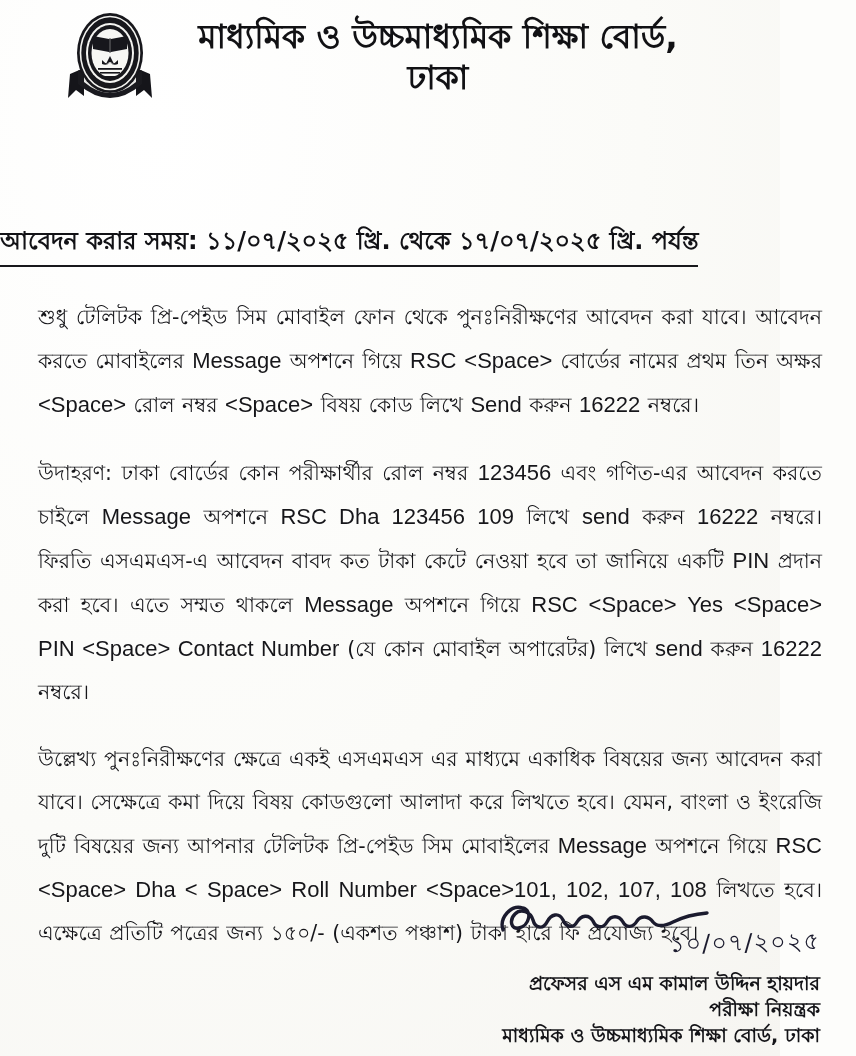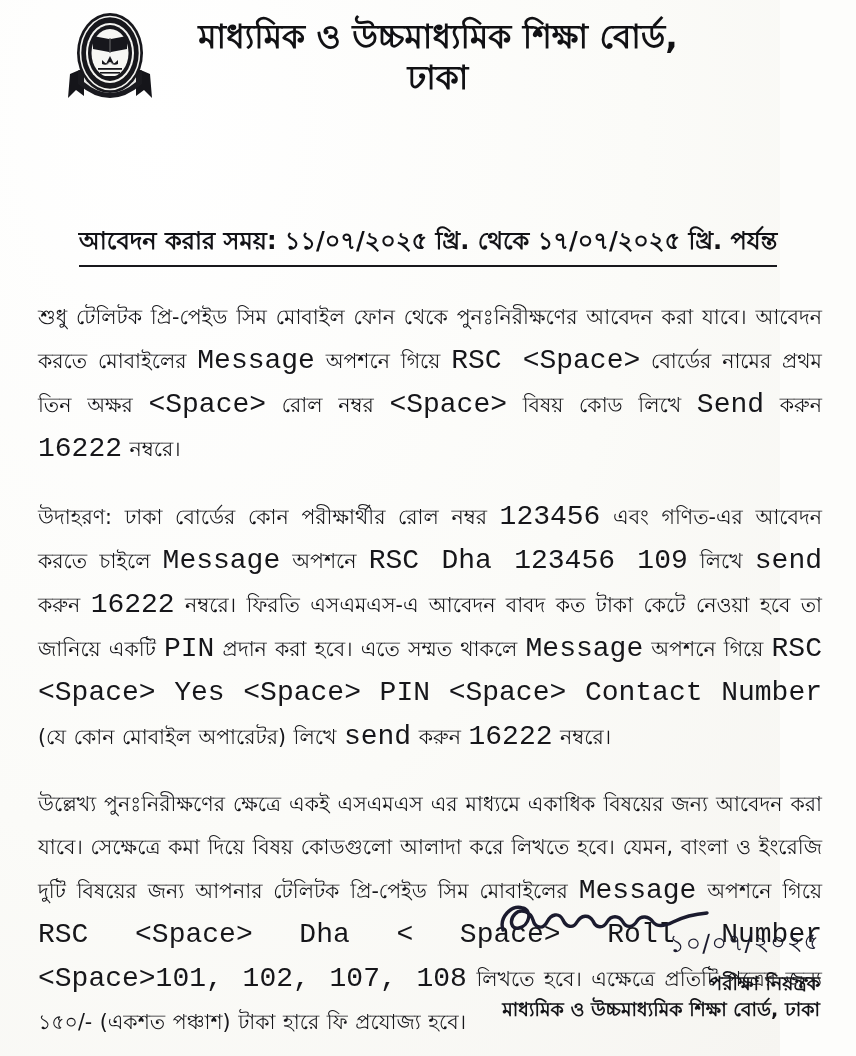--- a/index.html
+++ b/index.html
@@ -79,21 +79,21 @@
   .doc-title span, .doc-subtitle span {
     display: inline-block;
     border-bottom: 2px solid #18181c;
     padding-bottom: 3px;
   }
   .doc-subtitle {
     position: absolute;
     left: 0;
     top: 222px;
     width: 856px;
-    text-align: center;
+    text-align: left;
     font-size: 24px;
     font-weight: bold;
     color: #121216;
     font-family: "DejaVu Sans", "Liberation Sans", sans-serif;
   }
 
   
   .body-text {
     position: absolute;
     left: 38px;
@@ -104,22 +104,22 @@
     text-align: justify;
     text-align-last: left;
     font-size: 20.5px;
     line-height: 43px;
     margin: 0 0 24px 0;
     color: #16161a;
     font-family: "DejaVu Sans", "Liberation Sans", sans-serif;
     word-spacing: 1px;
   }
   .para .en {
-    font-family: Liberation Mono, monospace;
-    font-size: 28px;
+    font-family: Liberation Sans, sans-serif;
+    font-size: 22px;
   }
 
   
   .sign-block {
     position: absolute;
     left: 400px;
     top: 896px;
     width: 420px;
     text-align: right;
   }
@@ -208,19 +208,20 @@
         <path d="M18 34 C14 22, 26 8, 38 12 C48 15, 44 30, 34 32 C26 34, 24 24, 30 18
                  C36 12, 46 16, 48 24 C50 32, 58 34, 62 26 C66 18, 74 16, 78 24
                  C81 31, 88 33, 92 26 C96 19, 104 18, 108 25 C111 32, 118 33, 122 26
                  C126 19, 134 19, 138 26 C141 32, 148 32, 152 25 C156 19, 164 20, 168 26
                  C172 31, 180 30, 188 26 C198 21, 210 18, 222 17" fill="none" stroke="#1b1b2e" stroke-width="3.4" stroke-linecap="round" stroke-linejoin="round"></path>
       </svg>
     </div>
 
     <div class="sign-date">১০/০৭/২০২৫</div>
 
+    <div class="sign-name">প্রফেসর এস এম কামাল উদ্দিন হায়দার</div>
 
     <div class="sign-role">পরীক্ষা নিয়ন্ত্রক</div>
 
     <div class="sign-org">মাধ্যমিক ও উচ্চমাধ্যমিক শিক্ষা বোর্ড, ঢাকা</div>
   </div>
 
 </div>
 
 </body></html>

